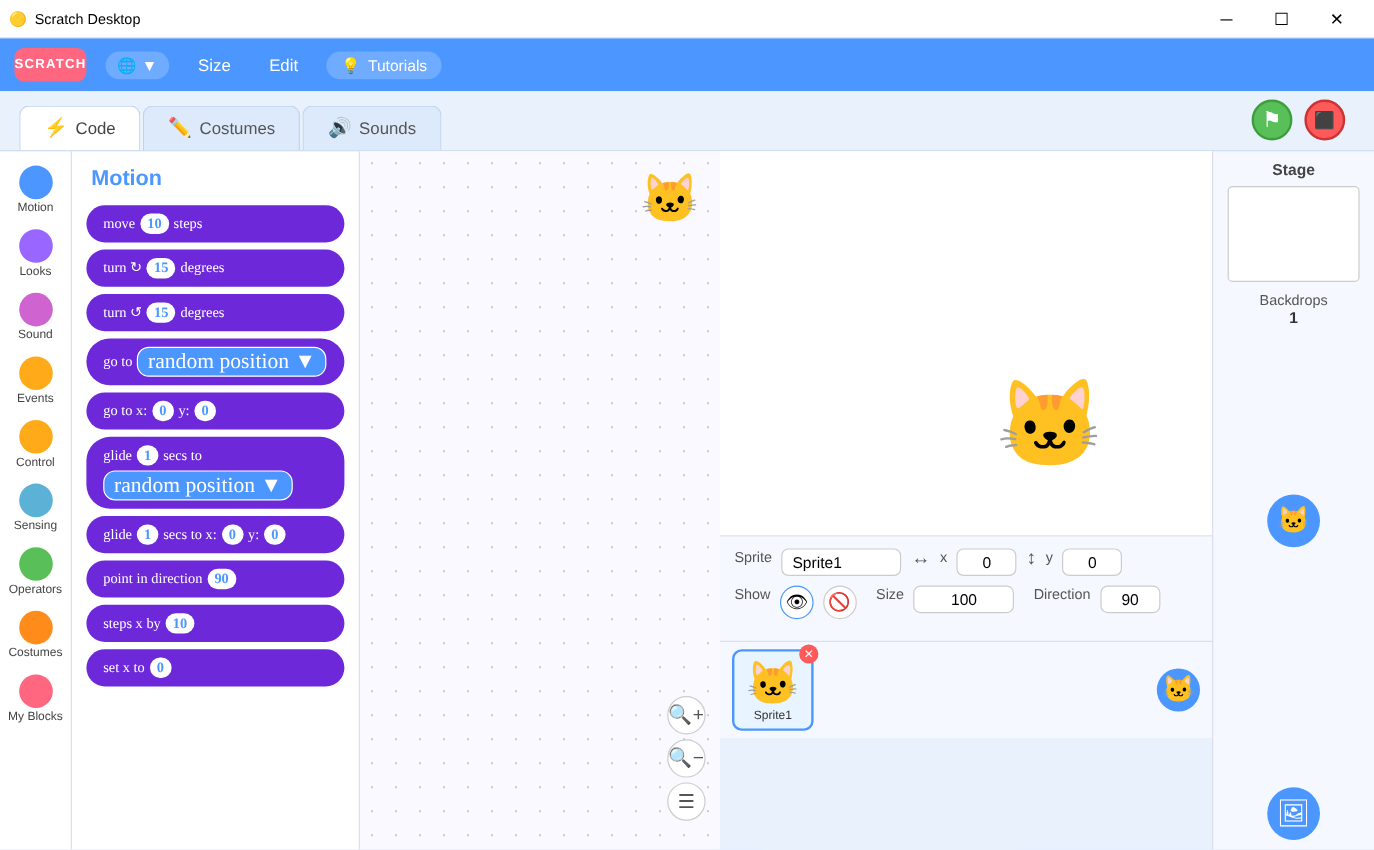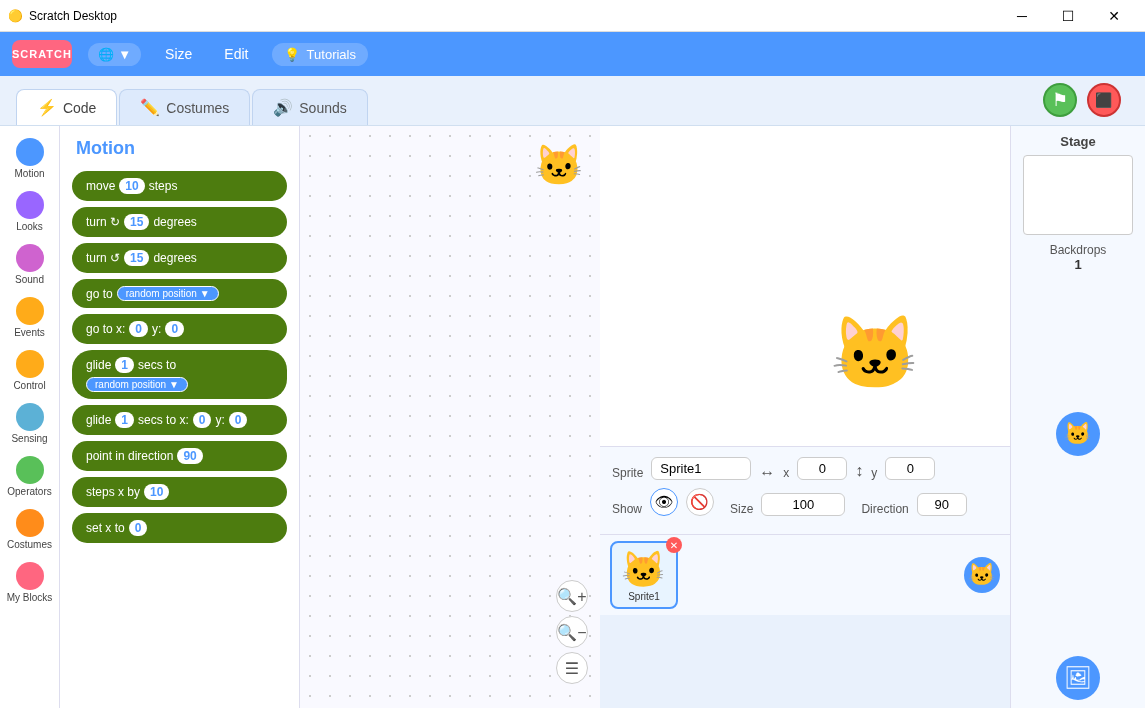--- a/index.html
+++ b/index.html
@@ -164,39 +164,39 @@
       padding: 7px 14px;
       color: #fff;
       font-size: 12px;
       display: flex;
       align-items: center;
       gap: 4px;
       cursor: grab;
       white-space: nowrap;
       flex-wrap: wrap;
     }
-    .block.motion { background: #4d7c0f; }
+    .block.motion { background: #6d28d9; font-family: Liberation Serif, serif; }
     .block-val {
       background: #fff;
       color: #4c97ff;
       border-radius: 10px;
       padding: 1px 6px;
       font-size: 12px;
       font-weight: bold;
     }
     .block-val.round {
       border-radius: 50px;
     }
     .block-dropdown {
       background: #4c97ff;
       border: 1.5px solid #fff;
       border-radius: 10px;
       padding: 1px 8px;
       color: #fff;
-      font-size: 10px;
+      font-size: 18px;
       display: inline-flex; align-items: center; gap: 2px;
     }
 
     
     .script-area {
       flex: 1;
       background: #f9f9ff;
       position: relative;
       overflow: hidden;
     }
@@ -235,21 +235,21 @@
       background: #fff;
       position: relative;
       overflow: hidden;
     }
     .sprite-info-panel {
       padding: 10px 12px;
       background: #f5f9ff;
       border-top: 1px solid #dde;
     }
     .sprite-info-row {
-      display: flex; align-items: flex-end; gap: 8px;
+      display: flex; align-items: flex-start; gap: 8px;
       margin-bottom: 8px;
     }
     .sprite-label { font-size: 12px; color: #555; white-space: nowrap; }
     .sprite-name-input {
       border: 1px solid #ccc; border-radius: 6px;
       padding: 3px 8px; font-size: 13px;
       width: 100px;
     }
     .sprite-coord-input {
       border: 1px solid #ccc; border-radius: 6px;

